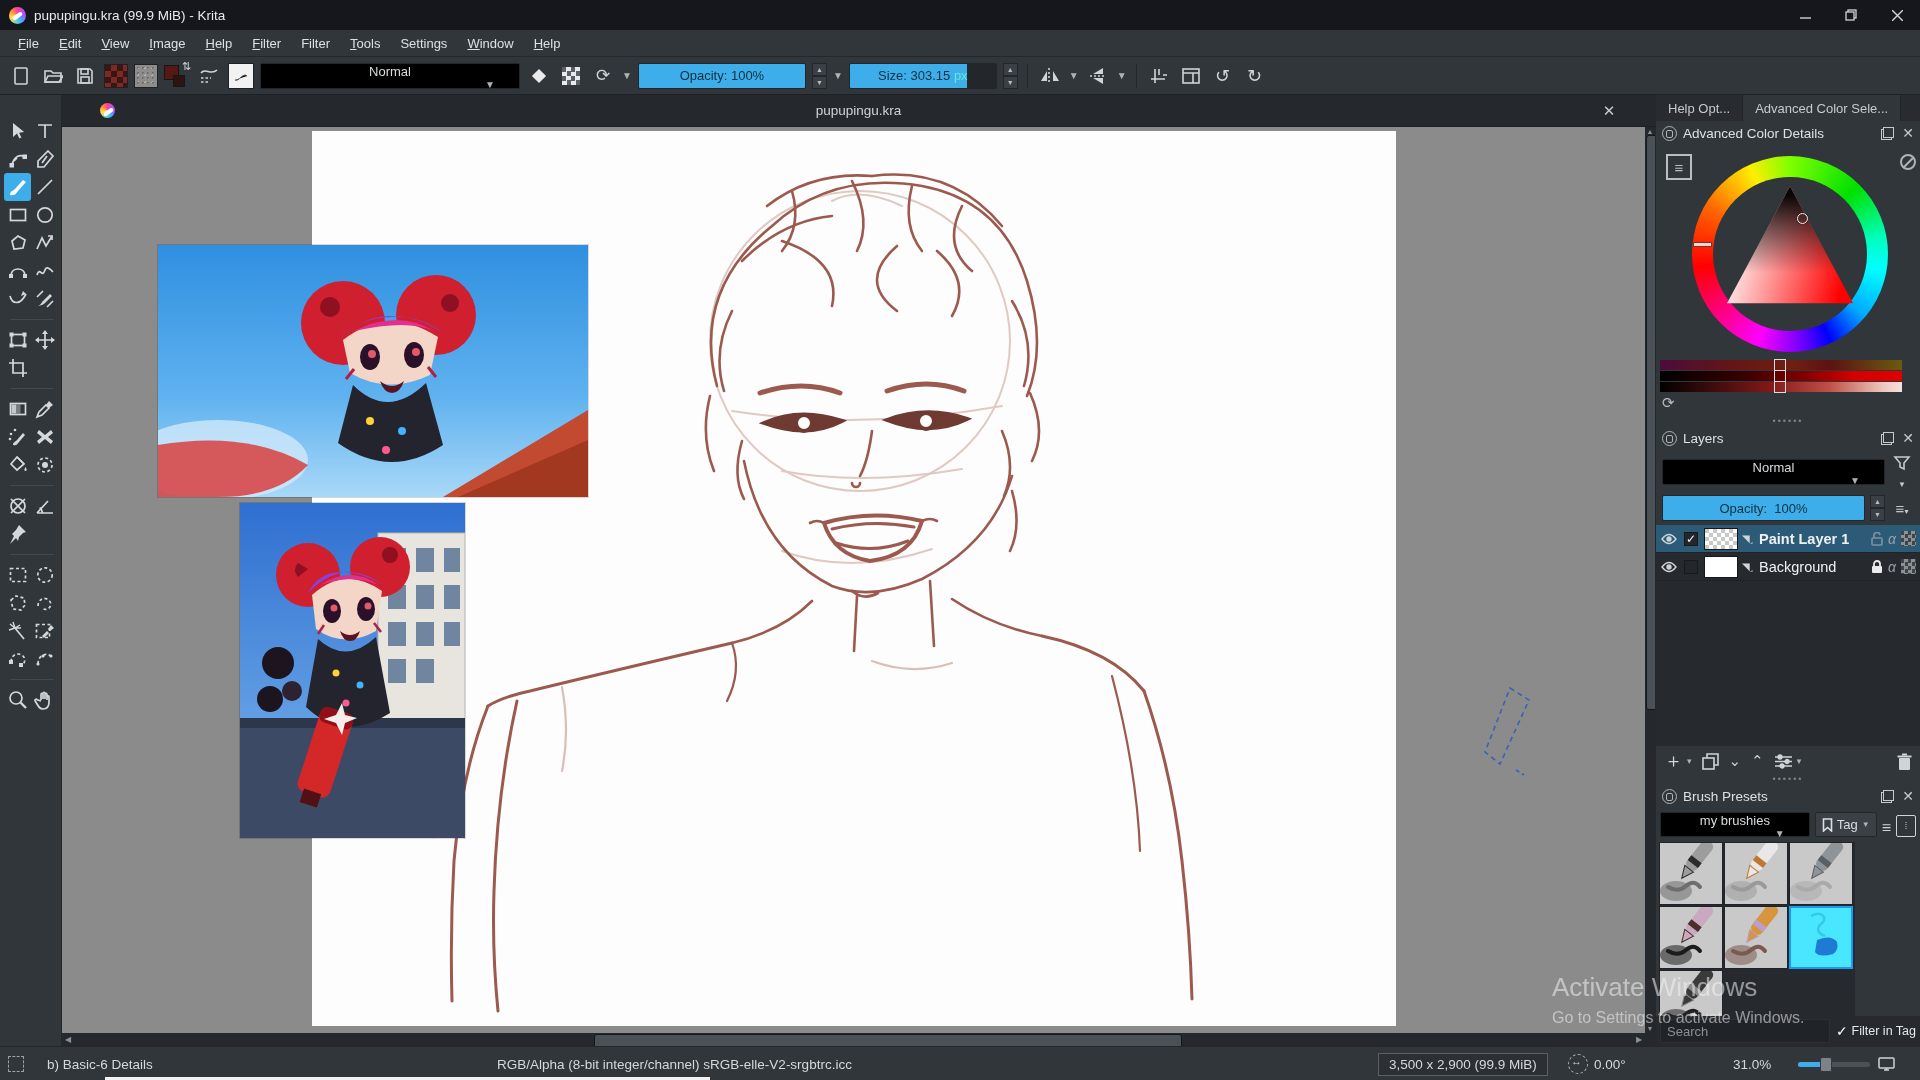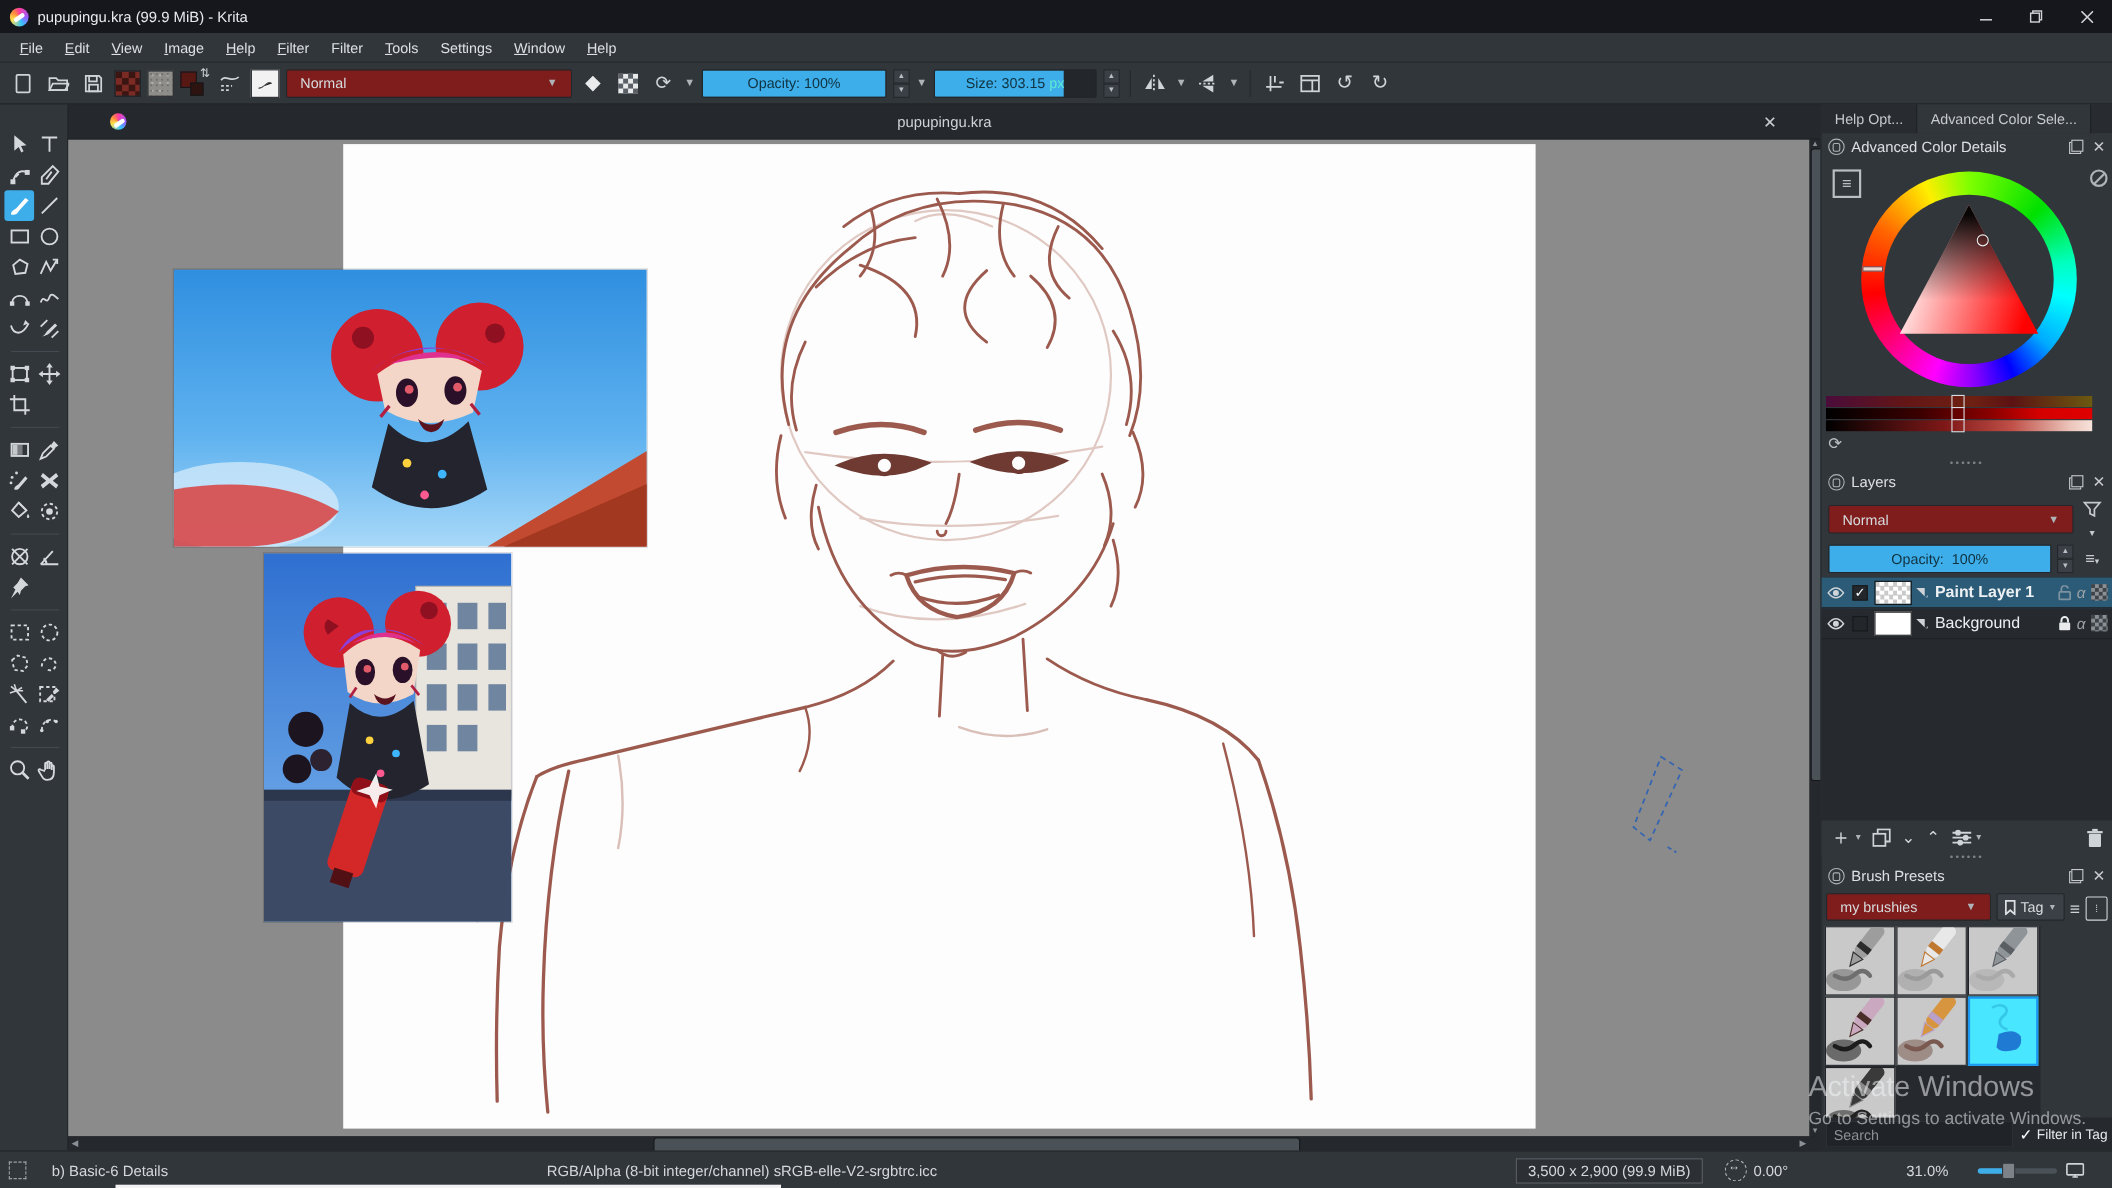--- a/index.html
+++ b/index.html
@@ -33,22 +33,22 @@
   .swatch-gradient { background:
      repeating-conic-gradient(#7c2a24 0 25%, #3a1512 0 50%) 0 0/12px 12px; }
   .swatch-pattern  { background:#8f8d8a;
      background-image:radial-gradient(#6f6d6a 1px, transparent 1px), radial-gradient(#b5b3b0 1px, transparent 1px);
      background-size:5px 5px, 7px 7px; }
   .fgbg { position:relative; width:26px; height:26px; }
   .fgbg .fg { position:absolute; left:0; top:2px; width:15px; height:15px; background:#571713; border:1px solid #14161a; }
   .fgbg .bg { position:absolute; left:9px; top:12px; width:12px; height:12px; background:#2e1410; border:1px solid #14161a; }
   .fgbg .arr { position:absolute; right:-1px; top:-3px; font-size:11px; color:#cfd4d8; }
   .chip { width:26px; height:26px; background:#f2f2f2; border:1px solid #1e2226; display:flex; align-items:center; justify-content:center; }
-  .dd { height:26px; background:#7f1d1d; border:1px solid #23272b; border-radius:2px;
-    display:flex; align-items:center; padding:0 12px; position:relative; }
+  .dd { height:26px; background:#000000; border:1px solid #23272b; border-radius:2px;
+    display:flex; align-items:center; padding:0 24px; position:relative;flex-direction:column; }
   .dd .caret { margin-left:auto; color:#aeb3b7; font-size:10px; }
   .dd-blend { width:260px; }
   .kslider { position:relative; height:26px; border:1px solid #23272b; background:#23272b; overflow:hidden; border-radius:2px; }
   .kslider .fill { position:absolute; left:0; top:0; bottom:0; background:#3daee9; }
   .kslider .lab { position:absolute; inset:0; display:flex; align-items:center; justify-content:center;
      color:#10313f; font-size:13px; white-space:pre; }
   .kslider .lab .unit { color:#5eead4; }
   .spin { display:flex; flex-direction:column; width:15px; height:26px; }
   .spin span { flex:1; display:flex; align-items:center; justify-content:center; font-size:7px; color:#b9bec2; background:#3a4046; border:1px solid #23272b; }
   .tb-sep { width:1px; height:24px; background:#24282c; margin:0 3px; }
@@ -172,21 +172,21 @@
   .sel-ico { width:16px; height:16px; border:1.4px dashed #9aa0a5; }
   .docsize-box { border:1px solid #5a6066; padding:3px 10px; background:#2c3034; }
   .angle-ico { width:20px; height:20px; border:1.6px dashed #aeb3b7; border-radius:50%; position:relative; margin-right:6px; }
   .angle-ico::after { content:"\2194"; position:absolute; left:2px; top:0px; color:#cfd4d8; font-size:11px; }
   .zoom-slider { width:72px; height:5px; background:#4a5157; border-radius:3px; position:relative; margin:0 8px; }
   .zoom-slider .zfill { position:absolute; left:0; top:0; bottom:0; width:26px; background:#3daee9; border-radius:3px; }
   .zoom-slider .zthumb { position:absolute; left:22px; top:-5px; width:12px; height:15px; background:#7c8288; border:1px solid #33383d; border-radius:2px; }
   .membar { position:absolute; left:105px; bottom:0; width:605px; height:3px; background:#f2f2f2; }
 
   
-  .watermark { position:absolute; left:1644px; top:972px; z-index:60; color:rgba(240,242,244,.55); pointer-events:none; }
+  .watermark { position:absolute; left:1552px; top:972px; z-index:60; color:rgba(240,242,244,.55); pointer-events:none; }
   .watermark .l1 { font-size:26px; }
   .watermark .l2 { font-size:16px; margin-top:6px; }
 </style>
 </head>
 <body>
 
 <div class="app">
 
   <div class="titlebar">
     <div class="krita-logo"></div>

